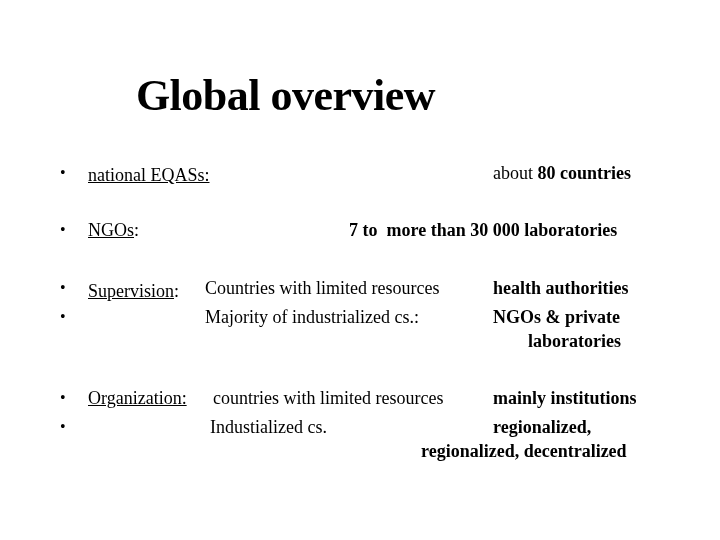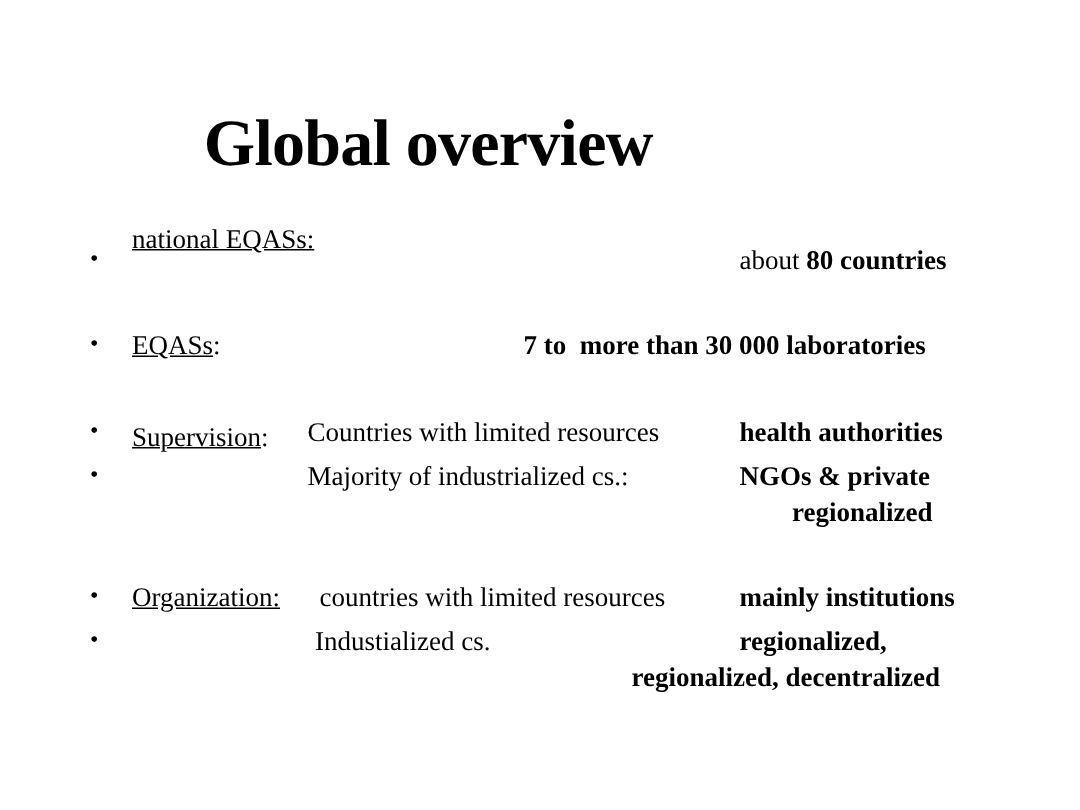--- a/index.html
+++ b/index.html
@@ -43,42 +43,42 @@
   </style>
 </head>
 <body>
 
 <div>
 
   <div class="title">Global overview</div>
 
   <div>
     <span class="bullet" style="top:162px;">•</span>
-    <span class="abs u" style="left:88px; top:148px;">national EQASs:</span>
+    <span class="abs u" style="left:88px; top:164px;">national EQASs:</span>
     <span class="abs" style="left:493px; top:162px;"><span>about </span><span class="b">80 countries</span></span>
   </div>
 
   <div>
     <span class="bullet" style="top:219px;">•</span>
-    <span class="abs" style="left:88px; top:219px;"><span class="u">EQASs</span><span>:</span></span>
+    <span class="abs" style="left:88px; top:219px;"><span class="u">NGOs</span><span>:</span></span>
     <span class="abs b" style="left:349px; top:219px; white-space:pre;">7 to  more than 30 000 laboratories</span>
   </div>
 
   <div>
     <span class="bullet" style="top:277px;">•</span>
     <span class="abs" style="left:88px; top:280px;"><span class="u">Supervision</span><span>:</span></span>
     <span class="abs" style="left:205px; top:277px;">Countries with limited resources</span>
     <span class="abs b" style="left:493px; top:277px;">health authorities</span>
   </div>
 
   <div>
     <span class="bullet" style="top:306px;">•</span>
     <span class="abs" style="left:205px; top:306px;">Majority of industrialized cs.:</span>
     <span class="abs b" style="left:493px; top:306px;">NGOs &amp; private</span>
-    <span class="abs b" style="left:528px; top:330px;">regionalized</span>
+    <span class="abs b" style="left:528px; top:330px;">laboratories</span>
   </div>
 
   <div>
     <span class="bullet" style="top:387px;">•</span>
     <span class="abs u" style="left:88px; top:387px;">Organization:</span>
     <span class="abs" style="left:213px; top:387px;">countries with limited resources</span>
     <span class="abs b" style="left:493px; top:387px;">mainly institutions</span>
   </div>
 
   <div>

